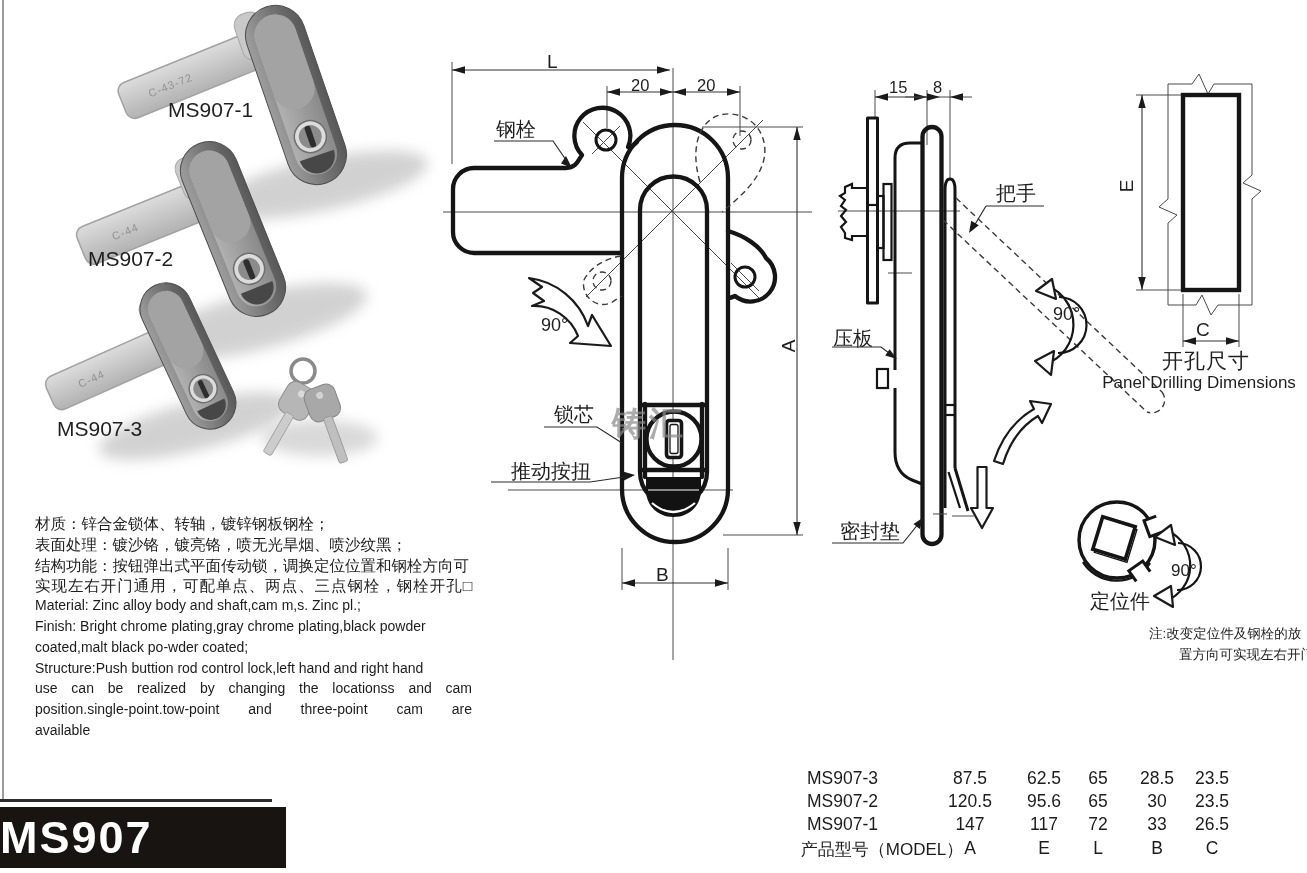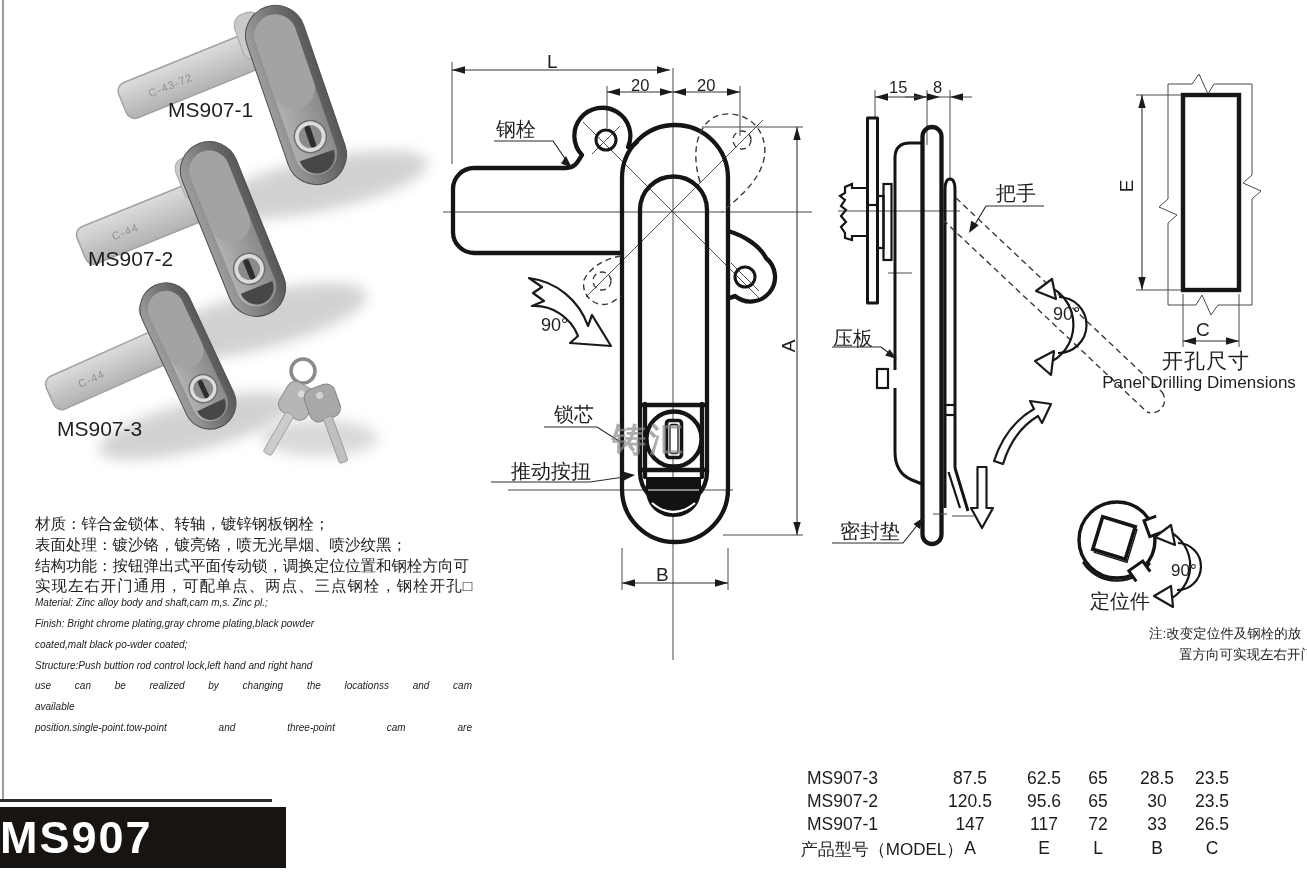--- a/index.html
+++ b/index.html
@@ -3,25 +3,25 @@
 <meta charset="utf-8">
 <style>
   html,body{margin:0;padding:0;background:#ffffff;}
   body{width:1307px;height:873px;position:relative;overflow:hidden;
        font-family:"Liberation Sans","DejaVu Sans",sans-serif;color:#1c1c1c;}
   .lbl{position:absolute;white-space:nowrap;color:#1f1f1f;line-height:1.05;}
   .rot{transform:rotate(-90deg);transform-origin:center;}
   .dimnum{font-size:16.5px;}
   .dimletter{font-size:19px;}
   .cjk{font-size:20px;}
-  .watermark{font-size:34px;color:#8a8a8a;opacity:.7;letter-spacing:3px;font-weight:bold;margin-top:16px;}
+  .watermark{font-size:34px;color:#8a8a8a;opacity:.7;letter-spacing:3px;font-weight:bold;}
   #spec-block{position:absolute;left:35px;top:514px;width:437px;}
   .spec-line{height:20.8px;overflow:visible;white-space:nowrap;}
   .spec-zh{font-size:15.5px;}
-  .spec-en{font-size:10px;font-style:italic;}
+  .spec-en{font-size:14px;}
   .jst{white-space:normal;text-align:justify;text-align-last:justify;}
   .trow{position:absolute;left:760px;width:545px;height:23px;font-size:17.5px;}
   .trow span{position:absolute;text-align:center;}
   .t-model{left:47px;width:140px;text-align:left !important;}
   .t-modelh{left:2px;width:240px;text-align:center;font-size:17px;}
   .t-A{left:174px;width:72px;}
   .t-E{left:246px;width:76px;}
   .t-L{left:306px;width:64px;}
   .t-B{left:360px;width:74px;}
   .t-C{left:416px;width:72px;}
@@ -334,22 +334,22 @@
 <div id="spec-block">
   <div class="spec-line spec-zh">材质：锌合金锁体、转轴，镀锌钢板钢栓；</div>
   <div class="spec-line spec-zh">表面处理：镀沙铬，镀亮铬，喷无光旱烟、喷沙纹黑；</div>
   <div class="spec-line spec-zh">结构功能：按钮弹出式平面传动锁，调换定位位置和钢栓方向可</div>
   <div class="spec-line spec-zh jst">实现左右开门通用，可配单点、两点、三点钢栓，钢栓开孔□</div>
   <div class="spec-line spec-en">Material: Zinc alloy body and shaft,cam m,s. Zinc pl.;</div>
   <div class="spec-line spec-en">Finish: Bright chrome plating,gray chrome plating,black powder</div>
   <div class="spec-line spec-en">coated,malt black po-wder coated;</div>
   <div class="spec-line spec-en">Structure:Push buttion rod control lock,left hand and right hand</div>
   <div class="spec-line spec-en jst">use can be realized by changing the locationss and cam</div>
+  <div class="spec-line spec-en jst">position.single-point.tow-point and three-point cam are</div>
   <div class="spec-line spec-en">available</div>
-  <div class="spec-line spec-en jst">position.single-point.tow-point and three-point cam are</div>
 </div>
 
 <div>
   <div class="trow" style="top:768px">
     <span class="t-model">MS907-3</span>
     <span class="t-A">87.5</span>
     <span class="t-E">62.5</span>
     <span class="t-L">65</span>
     <span class="t-B">28.5</span>
     <span class="t-C">23.5</span>

